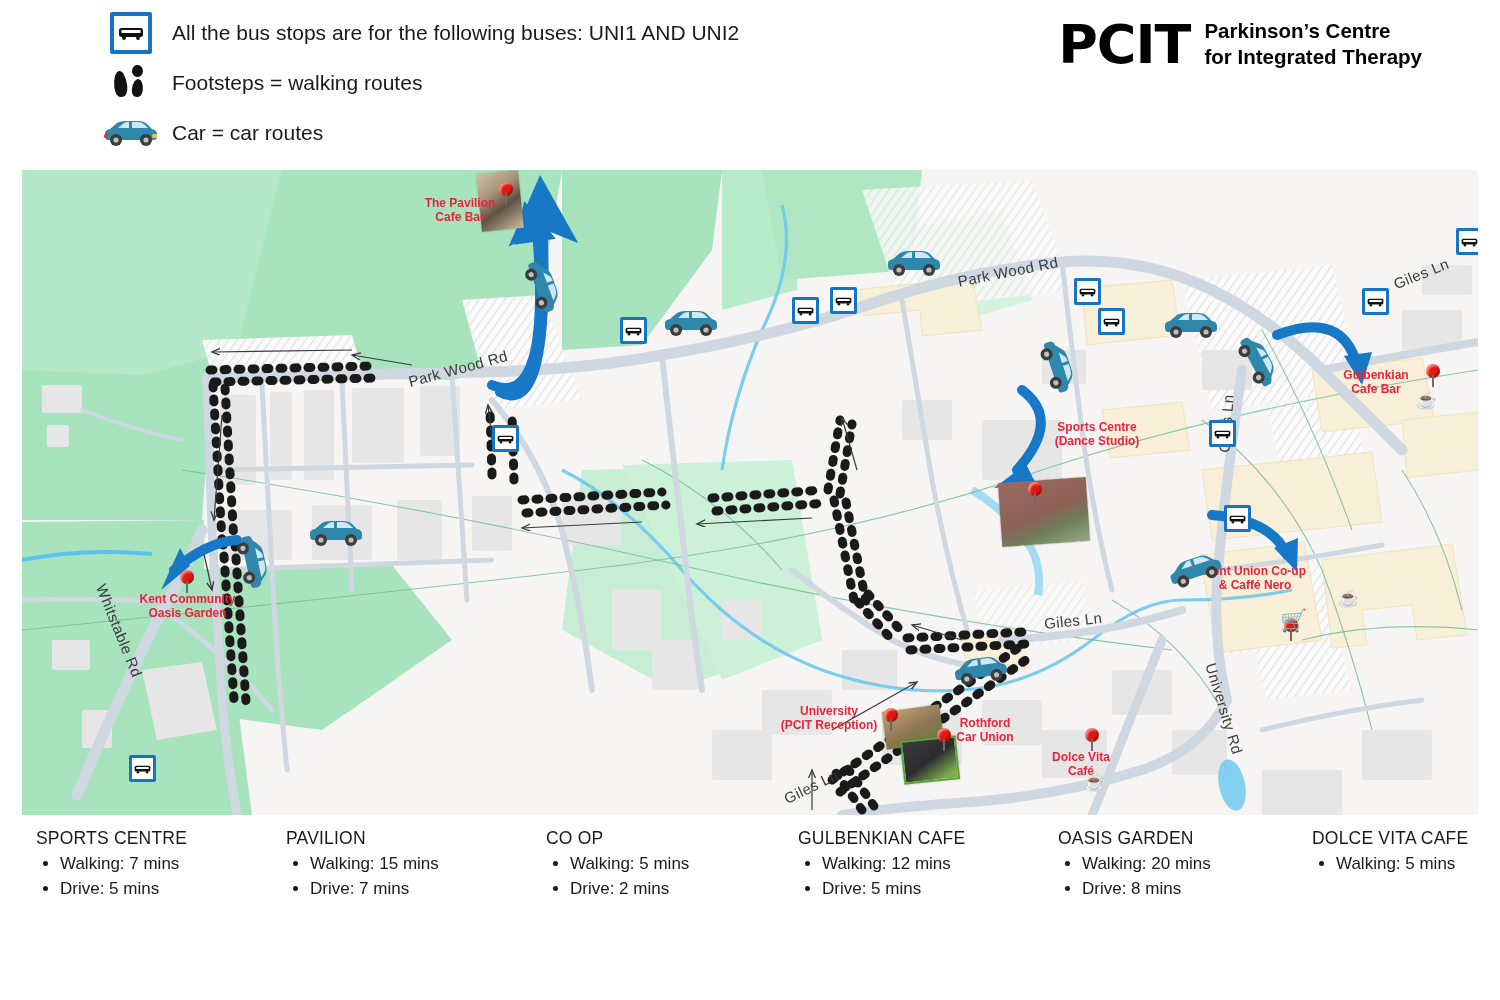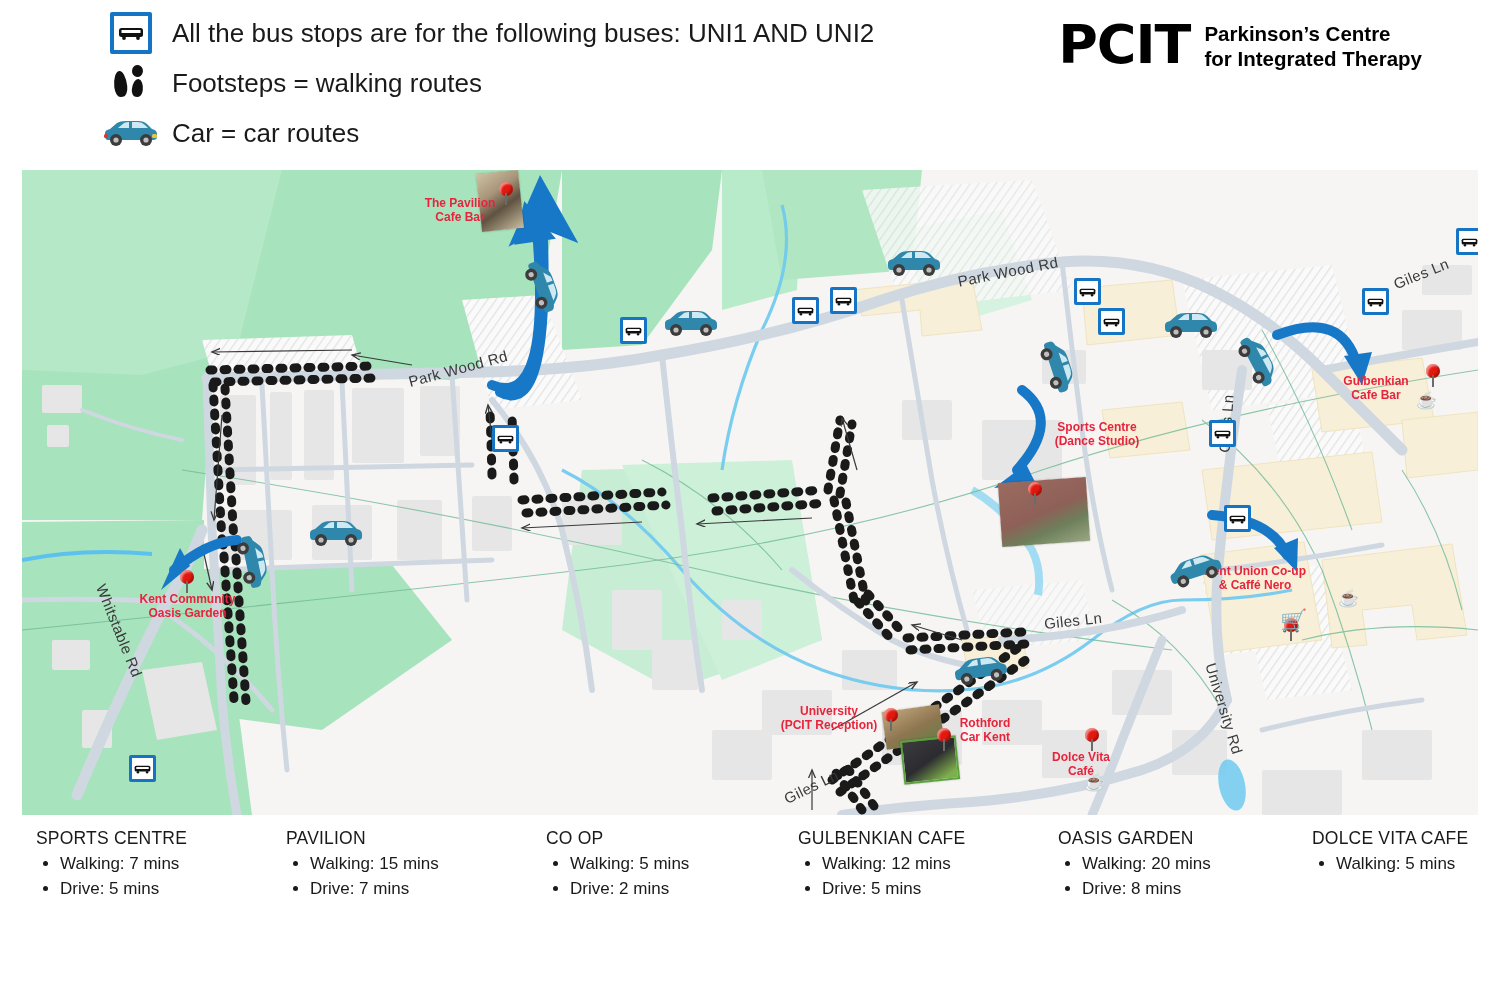--- a/index.html
+++ b/index.html
@@ -25,21 +25,21 @@
     height: 50px;
   }
   .legend-icon-box {
     width: 62px;
     display: flex;
     justify-content: center;
     align-items: center;
     flex: 0 0 62px;
   }
   .legend-text {
-    font-size: 26px;
+    font-size: 21px;
     color: #1a1a1a;
     margin-left: 10px;
     white-space: nowrap;
   }
 
   
   .bus-sign {
     width: 42px; height: 42px;
     border: 4px solid #1574c4;
     background: #ffffff;
@@ -61,21 +61,21 @@
   }
 
   
   .car-ico { display: block; }
 
   
   #logo {
     position: absolute;
     right: 78px; top: 18px;
     display: flex;
-    align-items: flex-end;
+    align-items: flex-start;
   }
   #logo .pcit {
     font-family: "DejaVu Sans", sans-serif;
     font-weight: bold;
     font-size: 54px;
     letter-spacing: -1px;
     color: #000;
     line-height: 1;
   }
   #logo .tagline {
@@ -497,21 +497,21 @@
   <div class="map-label" style="left:383px; top:26px; width:110px;">
     <div>The Pavilion</div>
     <div>Cafe Bar</div>
   </div>
 
   <div class="map-label" style="left:1000px; top:250px; width:150px;">
     <div>Sports Centre</div>
     <div>(Dance Studio)</div>
   </div>
 
-  <div class="map-label" style="left:1294px; top:204px; width:120px;">
+  <div class="map-label" style="left:1294px; top:198px; width:120px;">
     <div>Gulbenkian</div>
     <div>Cafe Bar</div>
   </div>
 
   <div class="map-label" style="left:1148px; top:394px; width:170px;">
     <div>Kent Union Co-up</div>
     <div>&amp; Caffé Nero</div>
   </div>
 
   <div class="map-label" style="left:88px; top:422px; width:155px;">
@@ -519,21 +519,21 @@
     <div>Oasis Garden</div>
   </div>
 
   <div class="map-label" style="left:722px; top:534px; width:170px;">
     <div>University</div>
     <div>(PCIT Reception)</div>
   </div>
 
   <div class="map-label" style="left:908px; top:546px; width:110px;">
     <div>Rothford</div>
-    <div>Car Kent</div>
+    <div>Car Union</div>
   </div>
 
   <div class="map-label" style="left:1004px; top:580px; width:110px;">
     <div>Dolce Vita</div>
     <div>Café</div>
   </div>
 
   <div class="road-label" style="left:385px; top:190px; transform:rotate(-15deg);">Park Wood Rd</div>
   <div class="road-label" style="left:935px; top:93px; transform:rotate(-11deg);">Park Wood Rd</div>
   <div class="road-label" style="left:1370px; top:95px; transform:rotate(-22deg);">Giles Ln</div>

